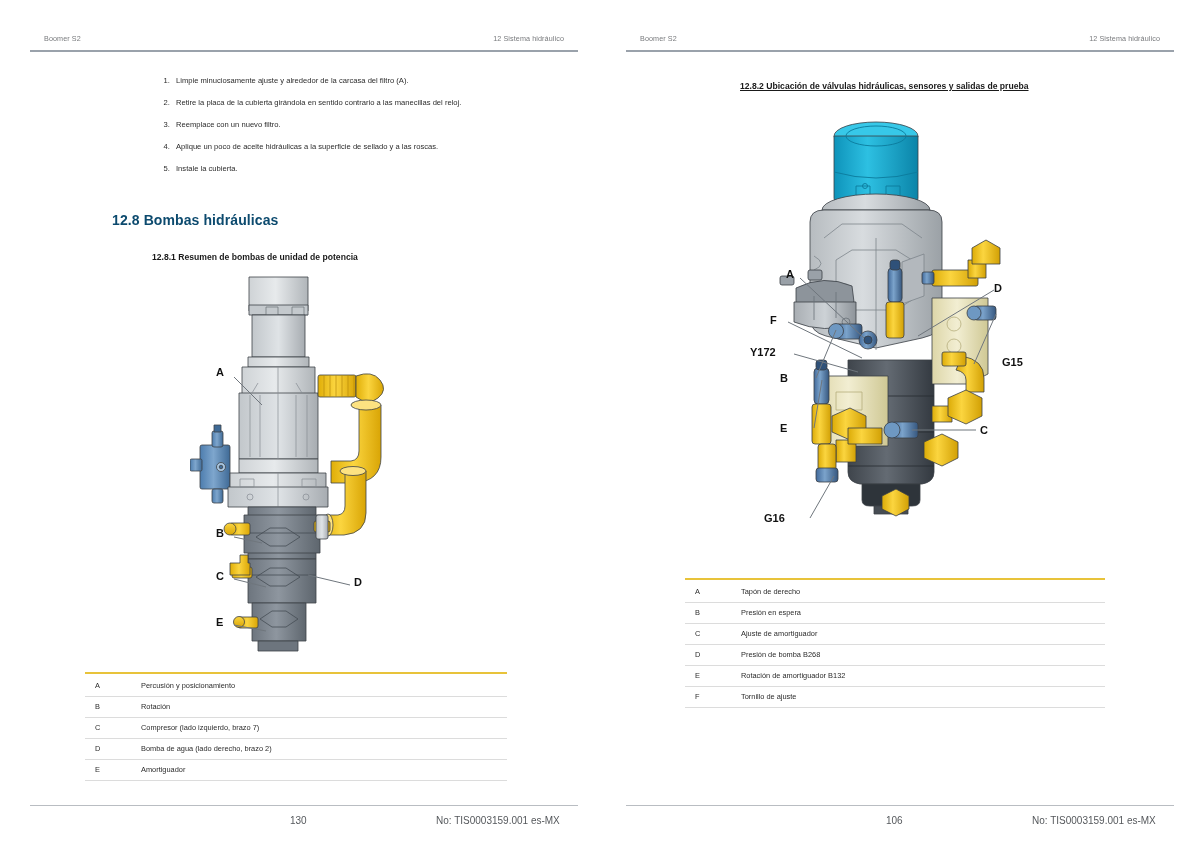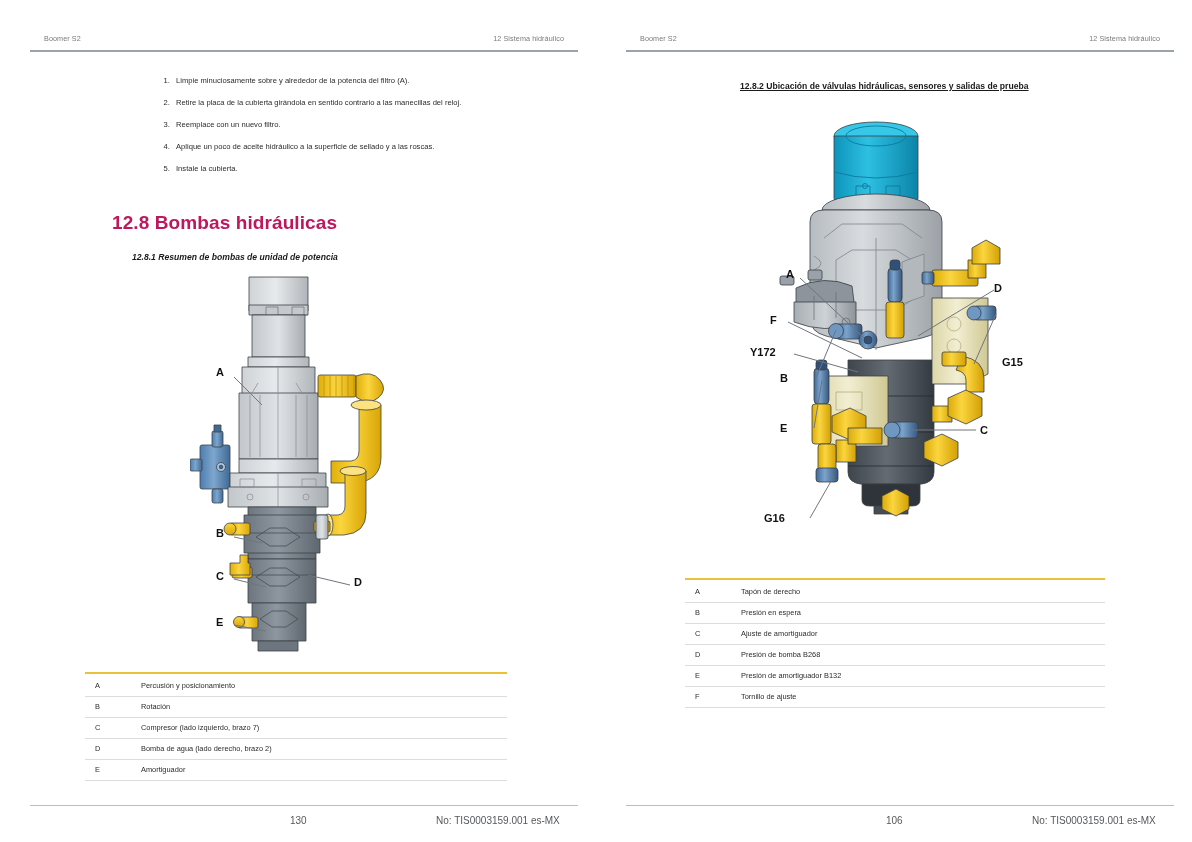--- a/index.html
+++ b/index.html
@@ -82,23 +82,23 @@
   }
   ol.steps li {
     margin-bottom: 11px;
     padding-left: 4px;
   }
   ol.steps li::marker { color: #2b2b2b; }
 
   h2.sec {
     position: absolute;
     margin: 0;
-    font-size: 19px;
+    font-size: 14px;
     font-weight: bold;
-    color: #be185d;
+    color: #0c4a6e;
     letter-spacing: .1px;
   }
   h3.subsec {
     position: absolute;
     margin: 0;
     font-size: 8.6px;
     font-weight: bold;
     color: #1a1a1a;
     line-height: 1.45;
   }
@@ -138,30 +138,30 @@
 
 <div class="page" id="page-left">
 
   <div class="run-head">
     <span class="rh-left">Boomer S2</span>
     <span class="rh-right">12 Sistema hidráulico</span>
   </div>
   <div class="head-rule"></div>
 
   <ol class="steps" id="steps-list">
-      <li>Limpie minuciosamente sobre y alrededor de la potencia del filtro (A).</li>
+      <li>Limpie minuciosamente ajuste y alrededor de la carcasa del filtro (A).</li>
       <li>Retire la placa de la cubierta girándola en sentido contrario a las manecillas del reloj.</li>
       <li>Reemplace con un nuevo filtro.</li>
-      <li>Aplique un poco de aceite hidráulico a la superficie de sellado y a las roscas.</li>
+      <li>Aplique un poco de aceite hidráulicas a la superficie de sellado y a las roscas.</li>
       <li>Instale la cubierta.</li>
     </ol>
 
   <h2 class="sec" style="top:212px; left:112px;">12.8  Bombas hidráulicas</h2>
 
-  <h3 class="subsec" style="top:251px; left:132px;font-style:italic;">12.8.1 Resumen de bombas de unidad de potencia</h3>
+  <h3 class="subsec" style="top:251px; left:152px;">12.8.1 Resumen de bombas de unidad de potencia</h3>
 
   <div class="fig" style="top:275px; left:190px;">
     <svg width="210" height="395" viewBox="0 0 210 395" xmlns="http://www.w3.org/2000/svg">
       <defs>
         <linearGradient id="gGrey" x1="0" y1="0" x2="1" y2="0">
           <stop offset="0" stop-color="#cfd3d6"></stop>
           <stop offset="0.45" stop-color="#e7eaec"></stop>
           <stop offset="1" stop-color="#b0b5b9"></stop>
         </linearGradient>
         <linearGradient id="gGrey2" x1="0" y1="0" x2="1" y2="0">
@@ -514,21 +514,21 @@
         <tr>
           <td class="key">C</td>
           <td>Ajuste de amortiguador</td>
         </tr>
         <tr>
           <td class="key">D</td>
           <td>Presión de bomba B268</td>
         </tr>
         <tr>
           <td class="key">E</td>
-          <td>Presión de amortiguador B132</td>
+          <td>Rotación de amortiguador B132</td>
         </tr>
         <tr>
           <td class="key">F</td>
           <td>Tornillo de ajuste</td>
         </tr>
       </tbody>
   </table>
 
   <div class="foot-rule"></div>
   <div class="run-foot">

